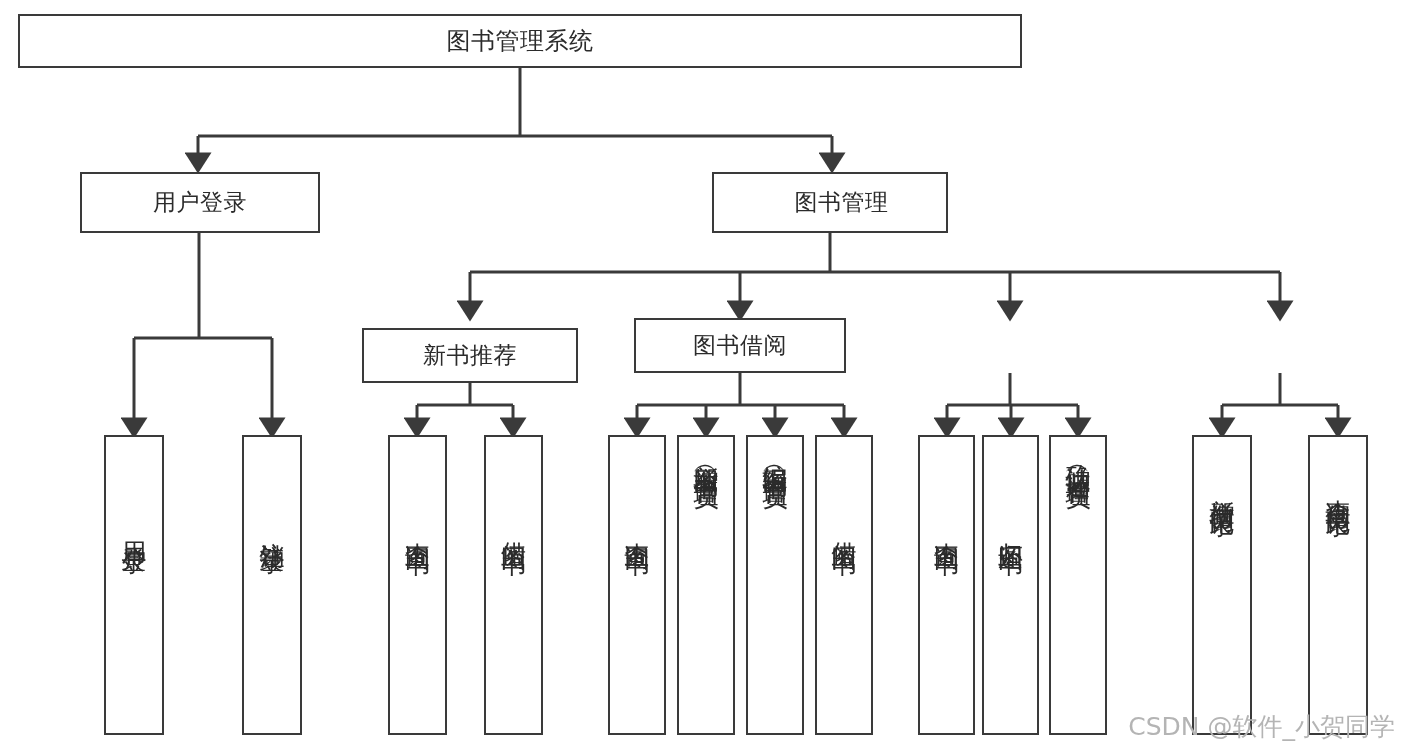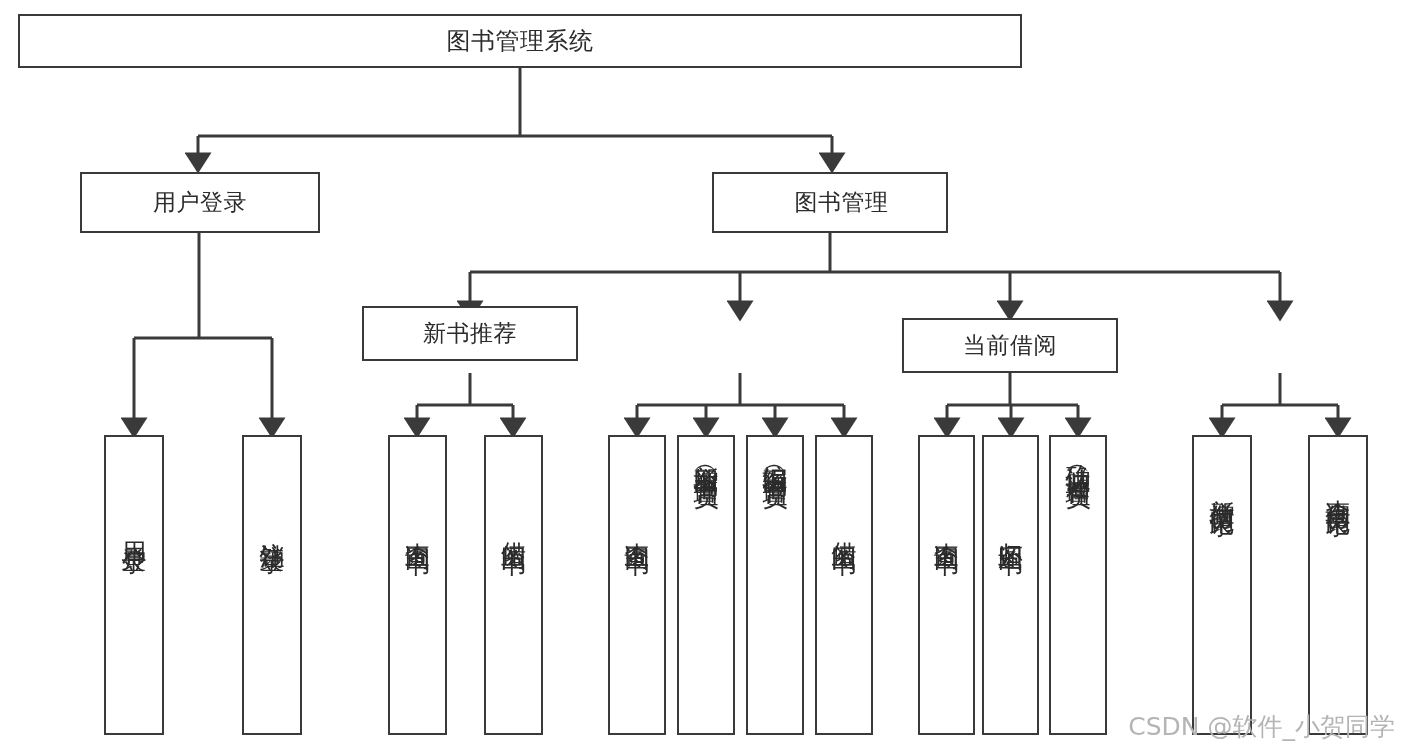--- a/index.html
+++ b/index.html
@@ -135,28 +135,28 @@
   </div>
 
   <div class="node horiz" style="left:80px; top:172px; width:240px; height:61px;">
     <span class="node-label">用户登录</span>
   </div>
 
   <div class="node horiz" style="left:712px; top:172px; width:236px; height:61px;padding-left:23px;">
     <span class="node-label">图书管理</span>
   </div>
 
-  <div class="node horiz" style="left:362px; top:306px; width:216px; height:55px;">
+  <div class="node horiz" style="left:362px; top:328px; width:216px; height:55px;">
     <span class="node-label">新书推荐</span>
   </div>
 
-
-  <div class="node horiz" style="left:902px; top:318px; width:216px; height:55px;">
-    <span class="node-label">当前借阅</span>
-  </div>
+  <div class="node horiz" style="left:634px; top:318px; width:212px; height:55px;">
+    <span class="node-label">图书借阅</span>
+  </div>
+
 
 
   <div class="node vert" style="left:104px; top:435px; width:60px; height:300px; padding-top:85px;">
     <span class="node-label">用户登录</span>
   </div>
 
   <div class="node vert" style="left:242px; top:435px; width:60px; height:300px; padding-top:85px;">
     <span class="node-label">注销登录</span>
   </div>
 

